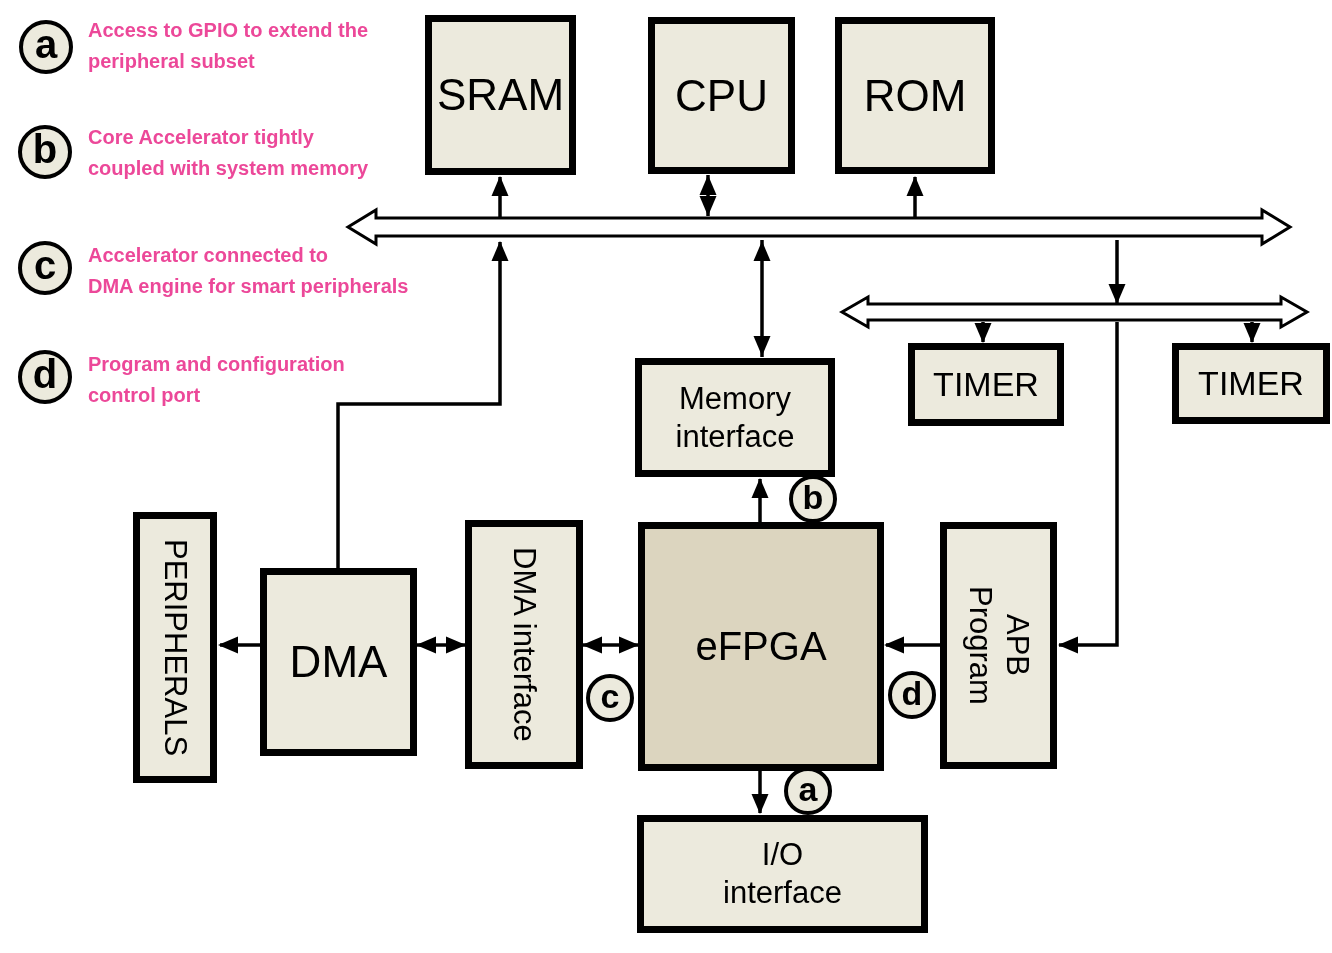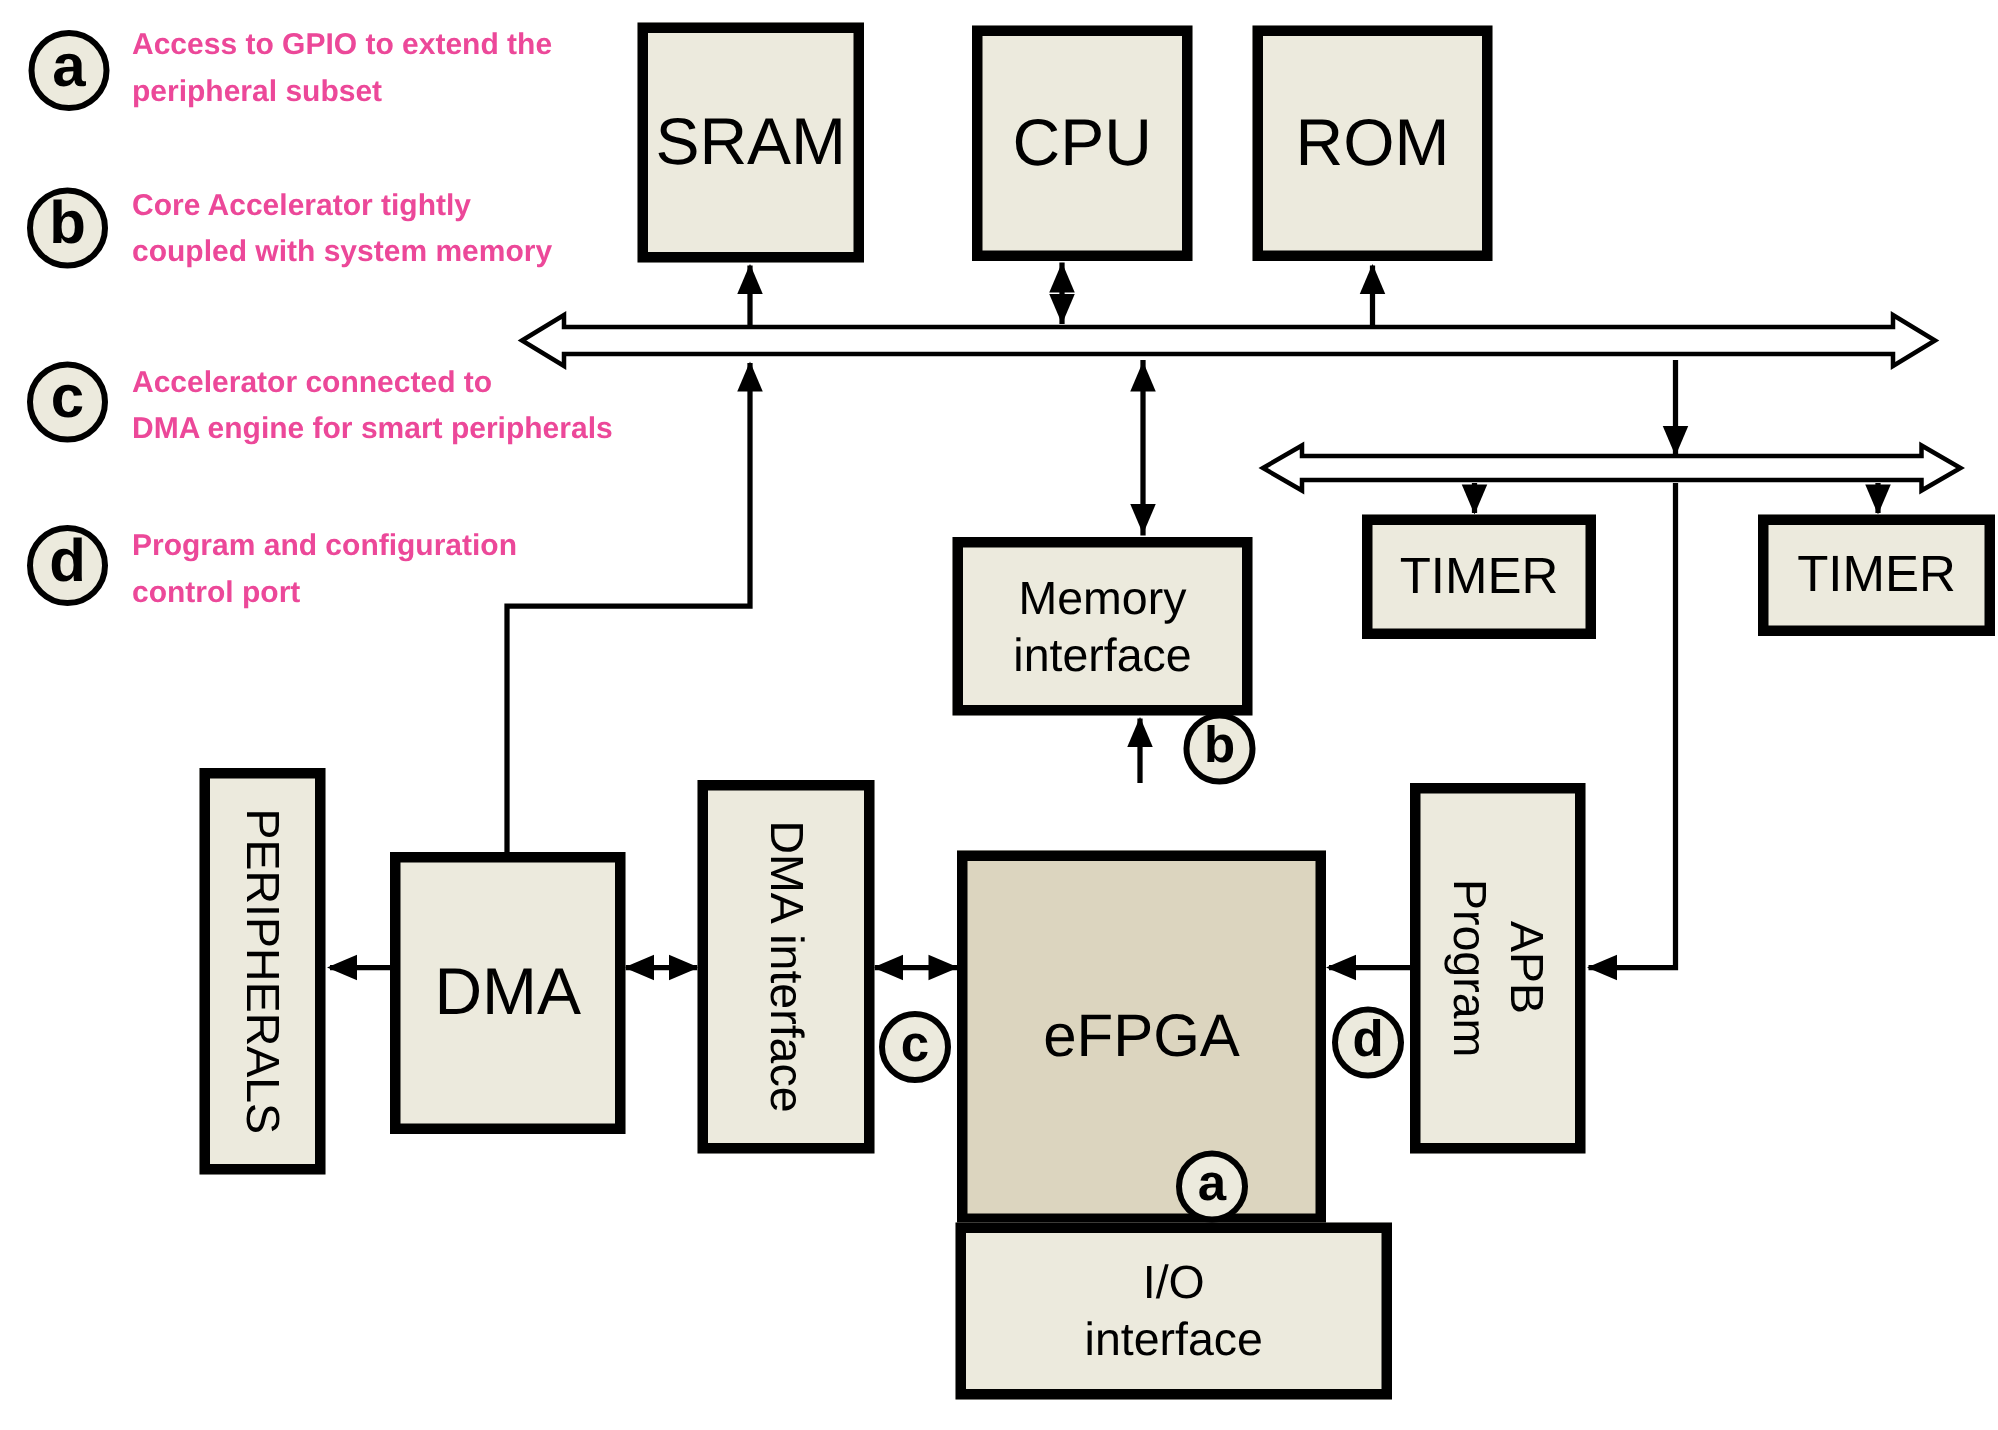--- a/index.html
+++ b/index.html
@@ -7,21 +7,21 @@
     position:relative;width:1332px;height:953px;background:var(--bg,#ffffff);
     font-family:"Liberation Sans",sans-serif;overflow:hidden;
   }
   svg.wires{position:absolute;left:0;top:0;width:1332px;height:953px;}
   .block{
     position:absolute;box-sizing:border-box;border:7px solid #000;
     background:var(--block-fill,#eceadd);display:flex;align-items:center;justify-content:center;
     text-align:center;color:#000;
   }
   .block .lbl{white-space:pre-line;line-height:1.22;}
-  .block.efpga{background:var(--efpga-fill,#dcd5bf);margin-top:45px;}
+  .block.efpga{background:var(--efpga-fill,#dcd5bf);}
   .vtext{writing-mode:vertical-rl;white-space:pre-line;line-height:1.15;}
   .marker{
     position:absolute;box-sizing:border-box;border-radius:50%;border:4px solid #000;
     background:var(--block-fill,#eceadd);display:flex;align-items:center;justify-content:center;
     font-weight:bold;color:#000;
   }
   .marker.diagram{width:48px;height:48px;font-size:34px;padding-bottom:4px;}
   .marker.legend-circle{width:54px;height:54px;font-size:40px;padding-bottom:5px;}
   .legend-text{
     position:absolute;left:88px;font-weight:bold;font-size:20px;line-height:31px;

